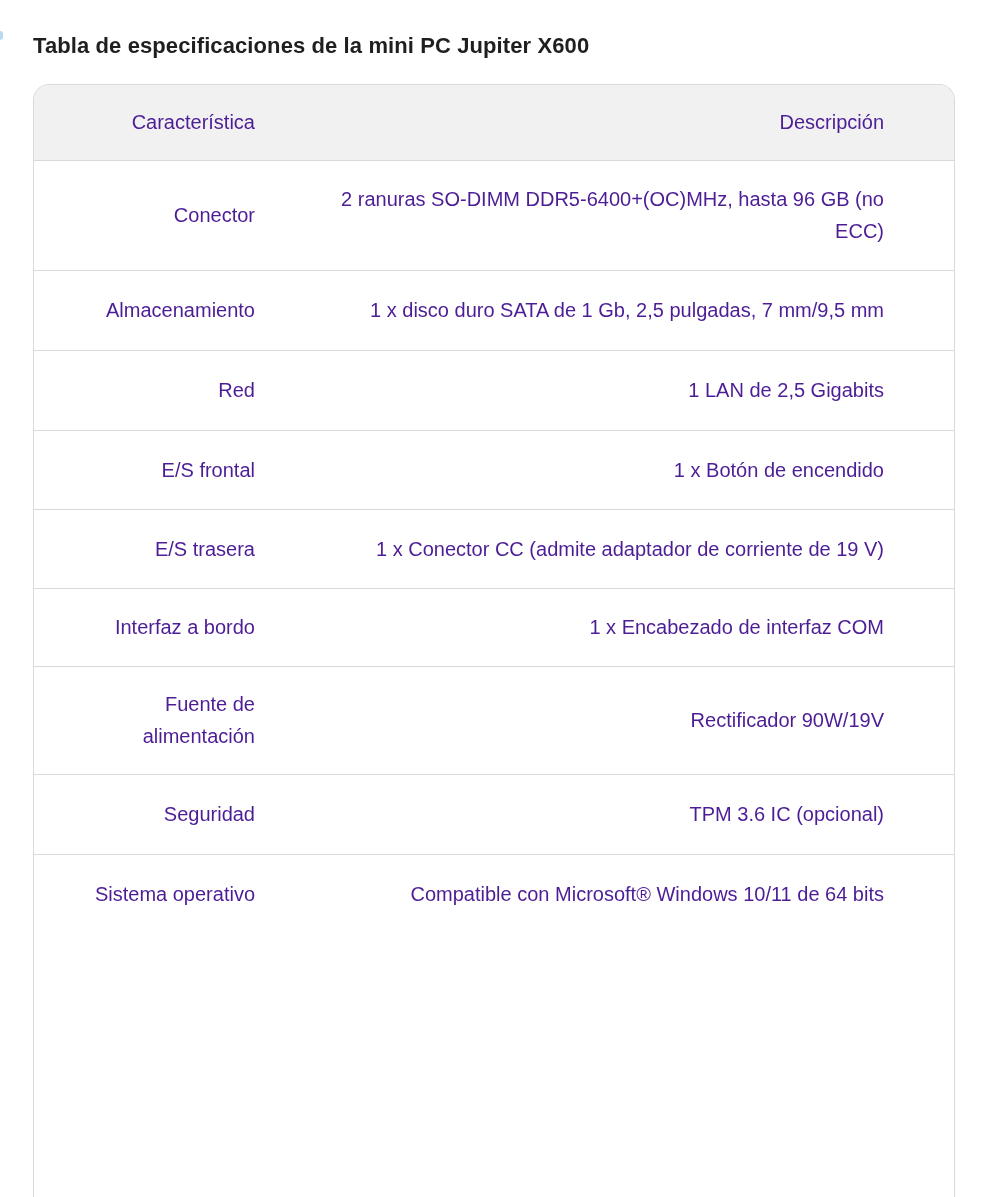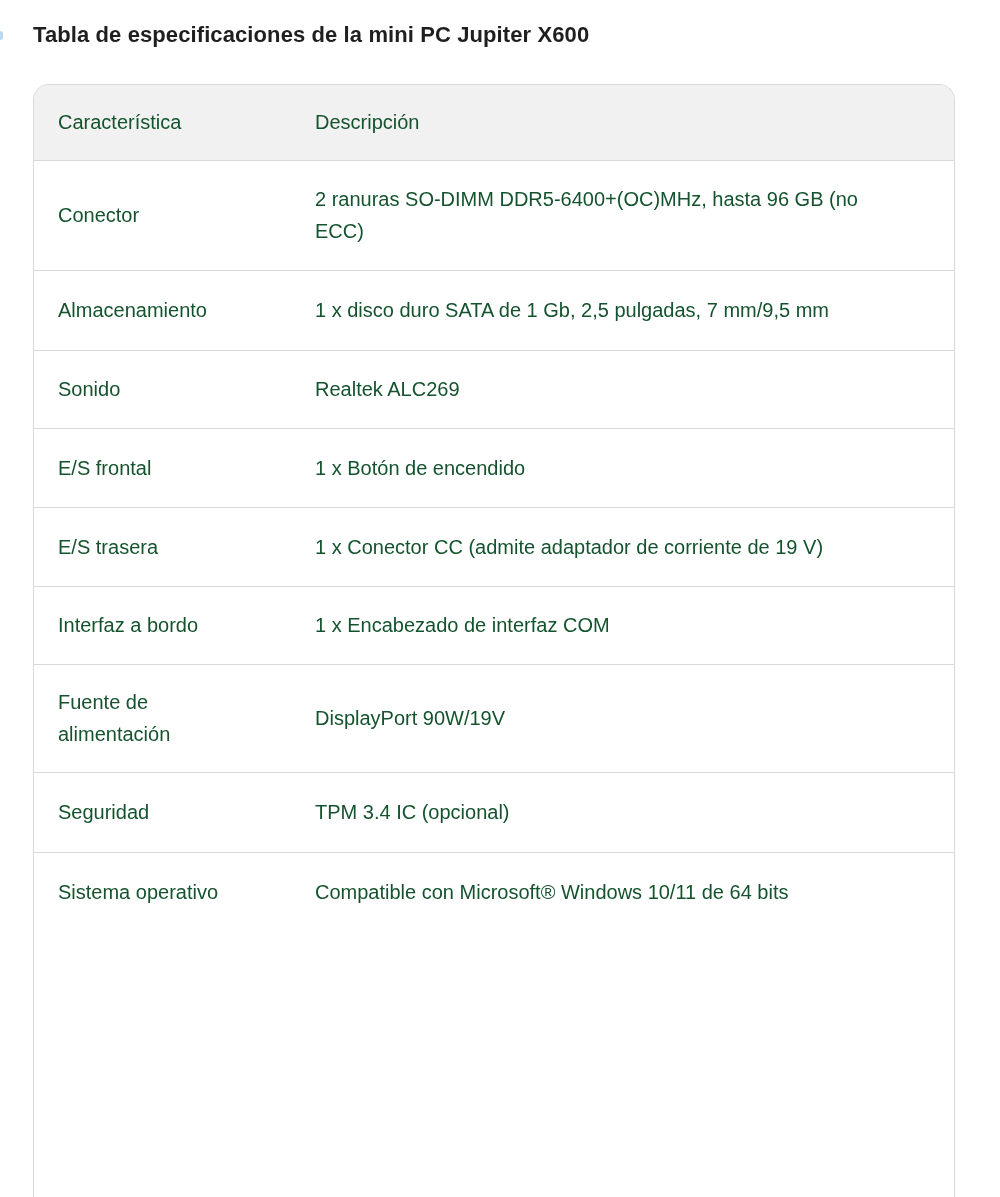--- a/index.html
+++ b/index.html
@@ -5,21 +5,21 @@
   * { margin: 0; padding: 0; box-sizing: border-box; }
   html, body {
     width: 1000px; height: 1197px;
     background: #ffffff;
     overflow: hidden;
     position: relative;
     font-family: "Liberation Sans", "DejaVu Sans", sans-serif;
   }
   .page-title {
     position: absolute;
-    left: 33px; top: 21px;
+    left: 33px; top: 32px;
     font-size: 22px;
     font-weight: bold;
     letter-spacing: 0.1px;
     color: #1f1f1f;
     line-height: 28px;
   }
   .accent-sliver {
     position: absolute;
     left: 0; top: 31px;
     width: 3px; height: 9px;
@@ -36,38 +36,38 @@
     overflow: hidden;
     background: #ffffff;
   }
   table.spec-table {
     width: 100%;
     border-collapse: collapse;
     table-layout: fixed;
   }
   .spec-table th, .spec-table td {
     vertical-align: middle;
-    text-align: left;
+    text-align: right;
     font-size: 20px;
     line-height: 32px;
     font-weight: 400;
-    color: #14532d;
+    color: #4c1d95;
   }
   .spec-table th {
     background: #f1f1f2;
     height: 75px;
   }
   .spec-table td { border-top: 1px solid #d9d9da; }
   .col-feature {
     width: 281px;
     padding-left: 24px;
     padding-right: 60px;
   }
   .col-desc {
-    padding-right: 90px;
+    padding-right: 70px;
   }
   tr.h80  td { height: 80px; }
   tr.h79  td { height: 79px; }
   tr.h78  td { height: 78px; }
   tr.h108 td { height: 108px; }
   tr.h110 td { height: 110px; }
 </style>
 </head>
 <body>
 
@@ -85,43 +85,43 @@
     </thead>
     <tbody>
       <tr class="h110">
         <td class="col-feature">Conector</td>
         <td class="col-desc">2 ranuras SO-DIMM DDR5-6400+(OC)MHz, hasta 96 GB (no ECC)</td>
       </tr>
       <tr class="h80">
         <td class="col-feature">Almacenamiento</td>
         <td class="col-desc">1 x disco duro SATA de 1 Gb, 2,5 pulgadas, 7 mm/9,5 mm</td>
       </tr>
-      <tr class="h78">
-        <td class="col-feature">Sonido</td>
-        <td class="col-desc">Realtek ALC269</td>
+      <tr class="h80">
+        <td class="col-feature">Red</td>
+        <td class="col-desc">1 LAN de 2,5 Gigabits</td>
       </tr>
       <tr class="h79">
         <td class="col-feature">E/S frontal</td>
         <td class="col-desc">1 x Botón de encendido</td>
       </tr>
       <tr class="h79">
         <td class="col-feature">E/S trasera</td>
         <td class="col-desc">1 x Conector CC (admite adaptador de corriente de 19 V)</td>
       </tr>
       <tr class="h78">
         <td class="col-feature">Interfaz a bordo</td>
         <td class="col-desc">1 x Encabezado de interfaz COM</td>
       </tr>
       <tr class="h108">
         <td class="col-feature">Fuente de alimentación</td>
-        <td class="col-desc">DisplayPort 90W/19V</td>
+        <td class="col-desc">Rectificador 90W/19V</td>
       </tr>
       <tr class="h80">
         <td class="col-feature">Seguridad</td>
-        <td class="col-desc">TPM 3.4 IC (opcional)</td>
+        <td class="col-desc">TPM 3.6 IC (opcional)</td>
       </tr>
       <tr class="h80">
         <td class="col-feature">Sistema operativo</td>
         <td class="col-desc">Compatible con Microsoft® Windows 10/11 de 64 bits</td>
       </tr>
     </tbody>
   </table>
 </div>
 
 </body></html>

